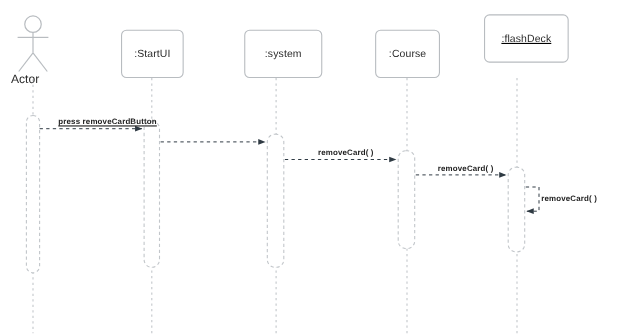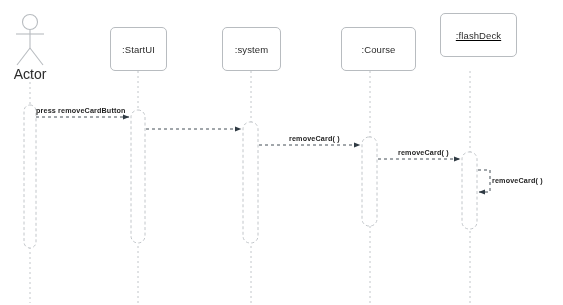--- a/index.html
+++ b/index.html
@@ -33,24 +33,24 @@
     justify-content: center;
   }
   .lifeline-label {
     font-size: 9.5px;
     color: #2b2b2b;
     letter-spacing: 0.1px;
     white-space: nowrap;
   }
   .actor-label {
     position: absolute;
-    font-size: 14px;
+    font-size: 11px;
     color: #2b2b2b;
     white-space: nowrap;
-    text-align: center;
+    text-align: left;
   }
   .msg-label {
     position: absolute;
     font-size: 7.2px;
     font-weight: bold;
     color: #1d1d1d;
     white-space: nowrap;
     letter-spacing: 0.15px;
   }
 </style>
@@ -100,35 +100,35 @@
       <line x1="378" y1="159" x2="460" y2="159" stroke="#2f3a43" stroke-width="0.9" stroke-dasharray="3,3" marker-end="url(#arrowhead)"></line>
 
       <path d="M478,170 L490,170 L490,192 L479,192" fill="none" stroke="#2f3a43" stroke-width="0.9" stroke-dasharray="3,3" marker-end="url(#arrowhead)"></path>
     </g>
   </svg>
 
   <div class="lifeline-box" style="left:110px; top:27px; width:57px; height:44px;">
     <span class="lifeline-label">:StartUI</span>
   </div>
 
-  <div class="lifeline-box" style="left:222px; top:27px; width:59px; height:44px;">
+  <div class="lifeline-box" style="left:222px; top:27px; width:71px; height:44px;">
     <span class="lifeline-label">:system</span>
   </div>
 
-  <div class="lifeline-box" style="left:341px; top:27px; width:75px; height:44px;">
+  <div class="lifeline-box" style="left:341px; top:27px; width:59px; height:44px;">
     <span class="lifeline-label">:Course</span>
   </div>
 
   <div class="lifeline-box" style="left:440px; top:13px; width:77px; height:44px;text-decoration:underline;">
     <span class="lifeline-label">:flashDeck</span>
   </div>
 
   <div class="actor-label" style="left:10px; top:66px; width:40px;">Actor</div>
 
-  <div class="msg-label" style="left:36px; top:106px;">press removeCardButton</div>
+  <div class="msg-label" style="left:53px; top:106px;text-decoration:underline;">press removeCardButton</div>
 
 
   <div class="msg-label" style="left:289px; top:134px;">removeCard( )</div>
 
   <div class="msg-label" style="left:398px; top:148px;">removeCard( )</div>
 
   <div class="msg-label" style="left:492px; top:176px;">removeCard( )</div>
 
 </div>
 

